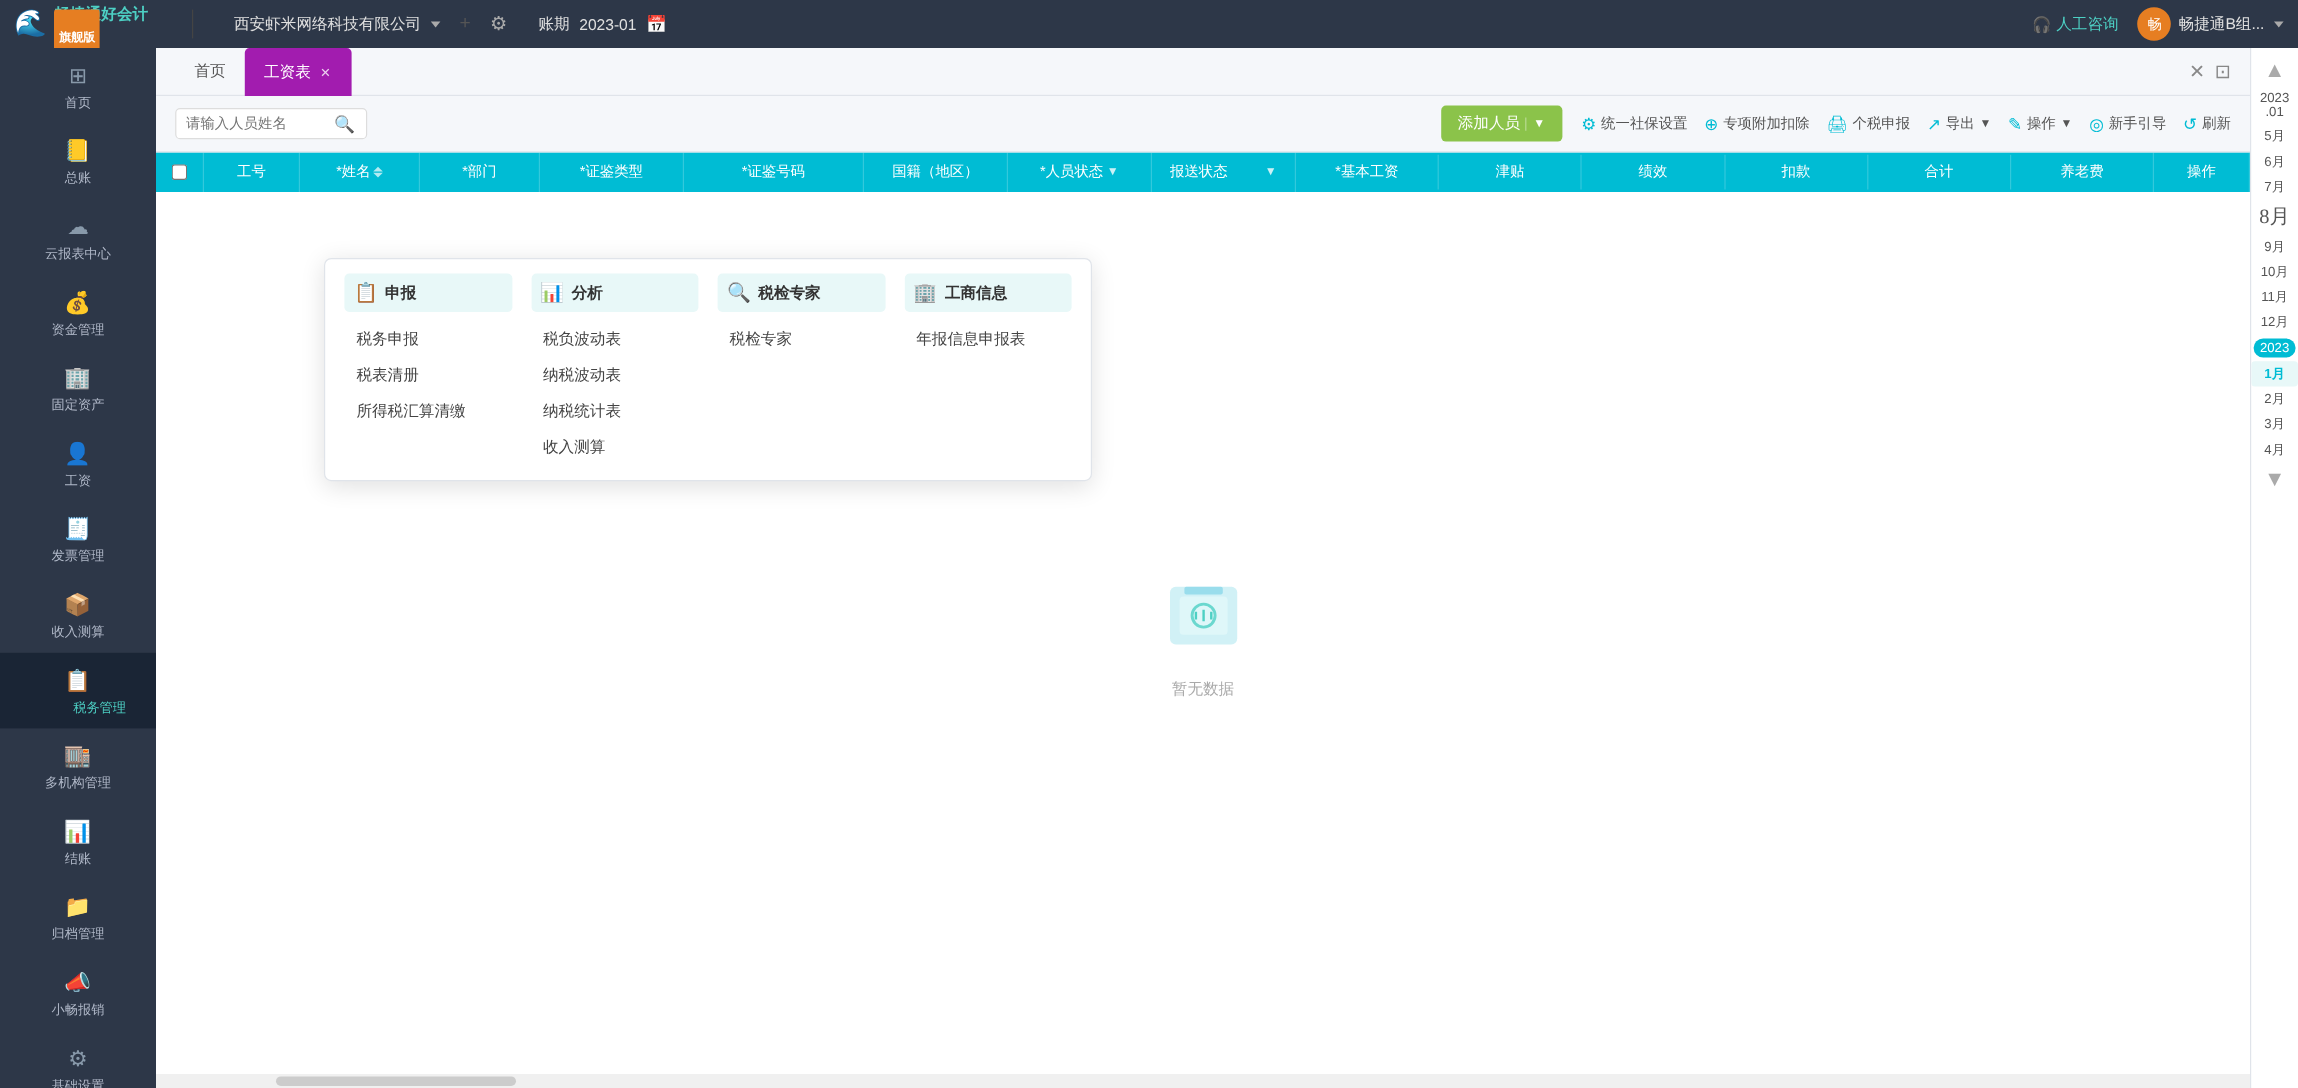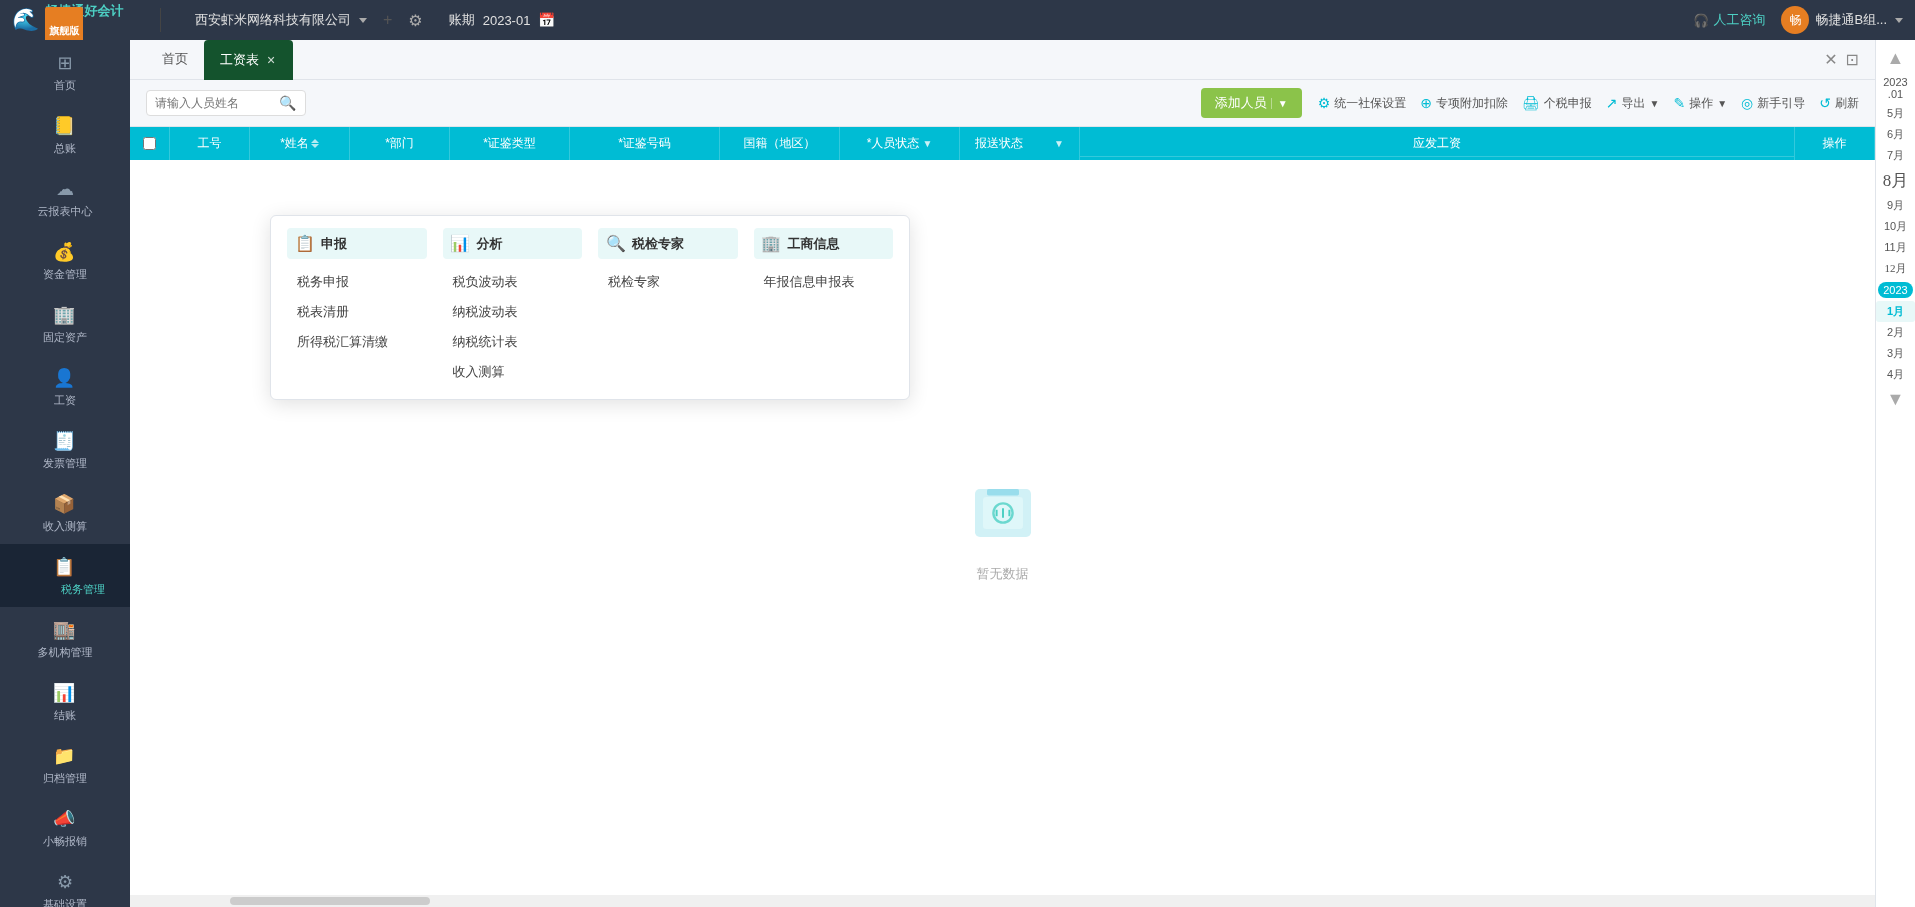--- a/index.html
+++ b/index.html
@@ -26,21 +26,21 @@
     .sidebar-item.active .sidebar-icon { color: #4dd0c4; }
     .sidebar-icon { font-size: 18px; color: #8899aa; }
     .sidebar-item.active .sidebar-icon { color: #4dd0c4; }
 
     
     .content-area { flex: 1; display: flex; flex-direction: column; overflow: hidden; }
 
     
     .tab-bar { background: #f5f7fa; border-bottom: 1px solid #e0e4ea; display: flex; align-items: center; padding: 0 16px; height: 40px; flex-shrink: 0; }
     .tab { padding: 0 16px; height: 40px; display: flex; align-items: center; gap: 6px; cursor: pointer; color: #555; font-size: 13px; border-bottom: 2px solid transparent; }
-    .tab.active { background: #14532d; color: white; border-radius: 4px 4px 0 0; border-bottom: none; }
+    .tab.active { background: #a21caf; color: white; border-radius: 4px 4px 0 0; border-bottom: none; }
     .tab-close { background: none; border: none; color: rgba(255,255,255,0.8); cursor: pointer; font-size: 14px; padding: 0 2px; }
 
     
     .toolbar { background: #f5f7fa; padding: 8px 16px; display: flex; align-items: center; gap: 8px; border-bottom: 1px solid #e0e4ea; flex-shrink: 0; }
     .search-box { display: flex; align-items: center; border: 1px solid #ddd; border-radius: 4px; background: white; padding: 4px 8px; gap: 4px; min-width: 160px; }
     .search-box input { border: none; outline: none; font-size: 12px; color: #999; background: transparent; width: 120px; }
     .search-icon { color: #aaa; font-size: 14px; }
     .btn-add { background: #8bc34a; color: white; border: none; border-radius: 4px; padding: 6px 14px; cursor: pointer; font-size: 13px; display: flex; align-items: center; gap: 4px; }
     .btn-add .dropdown-arrow { font-size: 10px; border-left: 1px solid rgba(255,255,255,0.4); padding-left: 6px; }
     .toolbar-actions { display: flex; align-items: center; gap: 14px; margin-left: 8px; flex-wrap: wrap; }
@@ -286,21 +286,28 @@
         </div>
         <div class="th th-status">
           <span>*人员状态</span>
           <span class="filter-icon">▼</span>
         </div>
         <div class="th th-report-status">
           <span>报送状态</span>
           <span class="filter-icon">▼</span>
         </div>
         <div class="th" style="flex:1;flex-direction:column;padding:0;align-items:stretch;">
-          <div class="th-wage-top">应发工资</div>
+          <div class="th-wage-subs">
+            <div class="th-wage-sub">*基本工资</div>
+            <div class="th-wage-sub">津贴</div>
+            <div class="th-wage-sub">绩效</div>
+            <div class="th-wage-sub">扣款</div>
+            <div class="th-wage-sub">合计</div>
+            <div class="th-wage-sub" style="border-right:none;">养老费</div>
+          </div>
         </div>
         <div class="th th-ops">
           <span>操作</span>
         </div>
       </div>
 
       <div class="table-body">
         <div class="empty-state">
           <svg class="empty-icon" viewBox="0 0 100 100" xmlns="http://www.w3.org/2000/svg">
             <rect x="15" y="20" width="70" height="60" rx="6" fill="#b2e8f0" opacity="0.6"></rect>
@@ -361,21 +368,21 @@
   <div class="right-panel">
     <div style="color:#aaa;font-size:18px;cursor:pointer;padding:4px 0;">▲</div>
     <div style="font-size:11px;color:#555;padding:3px 0;text-align:center;">2023<br>.01</div>
     <div style="font-size:11px;color:#555;padding:3px 0;">5月</div>
     <div style="font-size:11px;color:#555;padding:3px 0;">6月</div>
     <div style="font-size:11px;color:#555;padding:3px 0;">7月</div>
     <div style="font-size:17px;color:#555;padding:3px 0;font-family:Liberation Serif, serif;">8月</div>
     <div style="font-size:11px;color:#555;padding:3px 0;">9月</div>
     <div style="font-size:11px;color:#555;padding:3px 0;">10月</div>
     <div style="font-size:11px;color:#555;padding:3px 0;">11月</div>
-    <div style="font-size:11px;color:#555;padding:3px 0;font-family:Liberation Serif, serif;">12月</div>
+    <div style="font-size:11px;color:#555;padding:3px 0;">12月</div>
     <div style="background:#00bcd4;color:white;border-radius:10px;padding:2px 5px;font-size:11px;margin:3px 0;">2023</div>
     <div style="font-size:11px;color:#00bcd4;font-weight:bold;padding:3px 0;background:#e8f8f8;border-radius:3px;text-align:center;width:100%;">1月</div>
     <div style="font-size:11px;color:#555;padding:3px 0;">2月</div>
     <div style="font-size:11px;color:#555;padding:3px 0;">3月</div>
     <div style="font-size:11px;color:#555;padding:3px 0;">4月</div>
     <div style="color:#aaa;font-size:18px;cursor:pointer;padding:4px 0;">▼</div>
   </div>
 
 </div>
 

